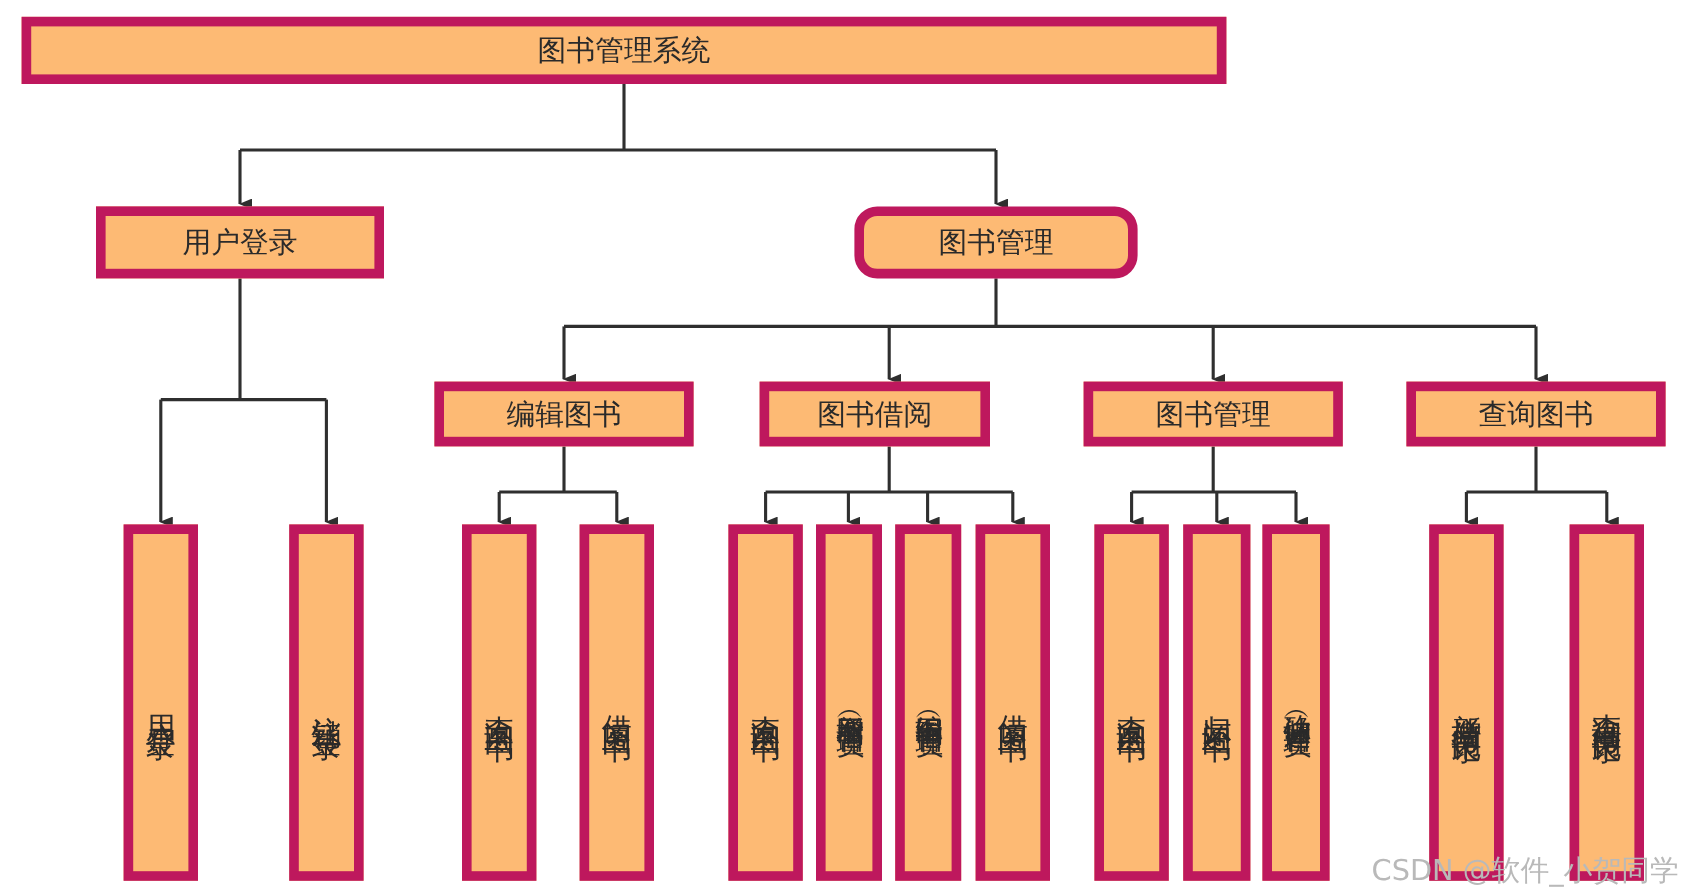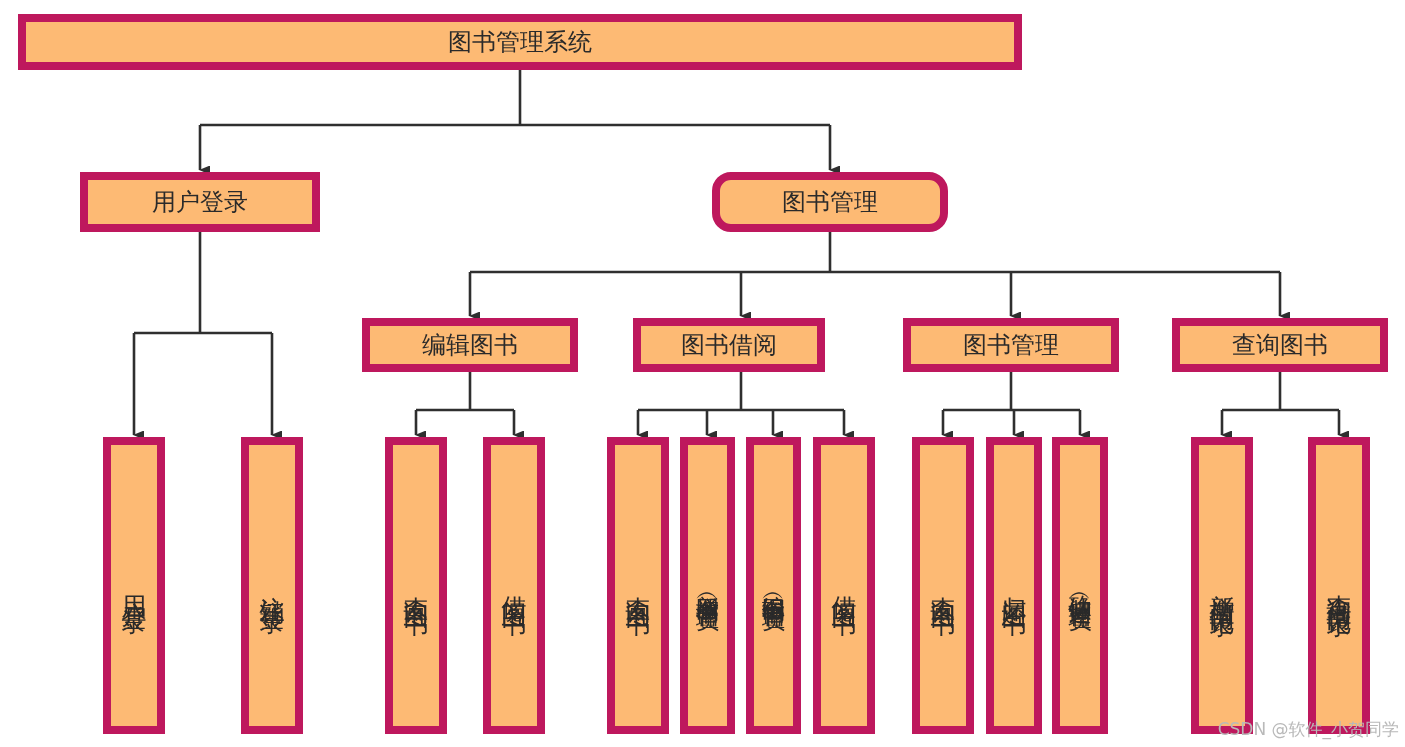--- a/index.html
+++ b/index.html
@@ -64,21 +64,21 @@
     display: flex;
     align-items: center;
     justify-content: center;
     width: 100%;
     height: 100%;
   }
   .watermark {
     position: absolute;
     right: 6px;
     bottom: 6px;
-    font-size: 17px;
+    font-size: 24px;
     color: #b9b9b9;
     white-space: nowrap;
     font-family: "DejaVu Sans", "Liberation Sans", sans-serif;
     pointer-events: none;
   }
 </style>
 </head>
 <body>
 
 <div id="diagram-root">

